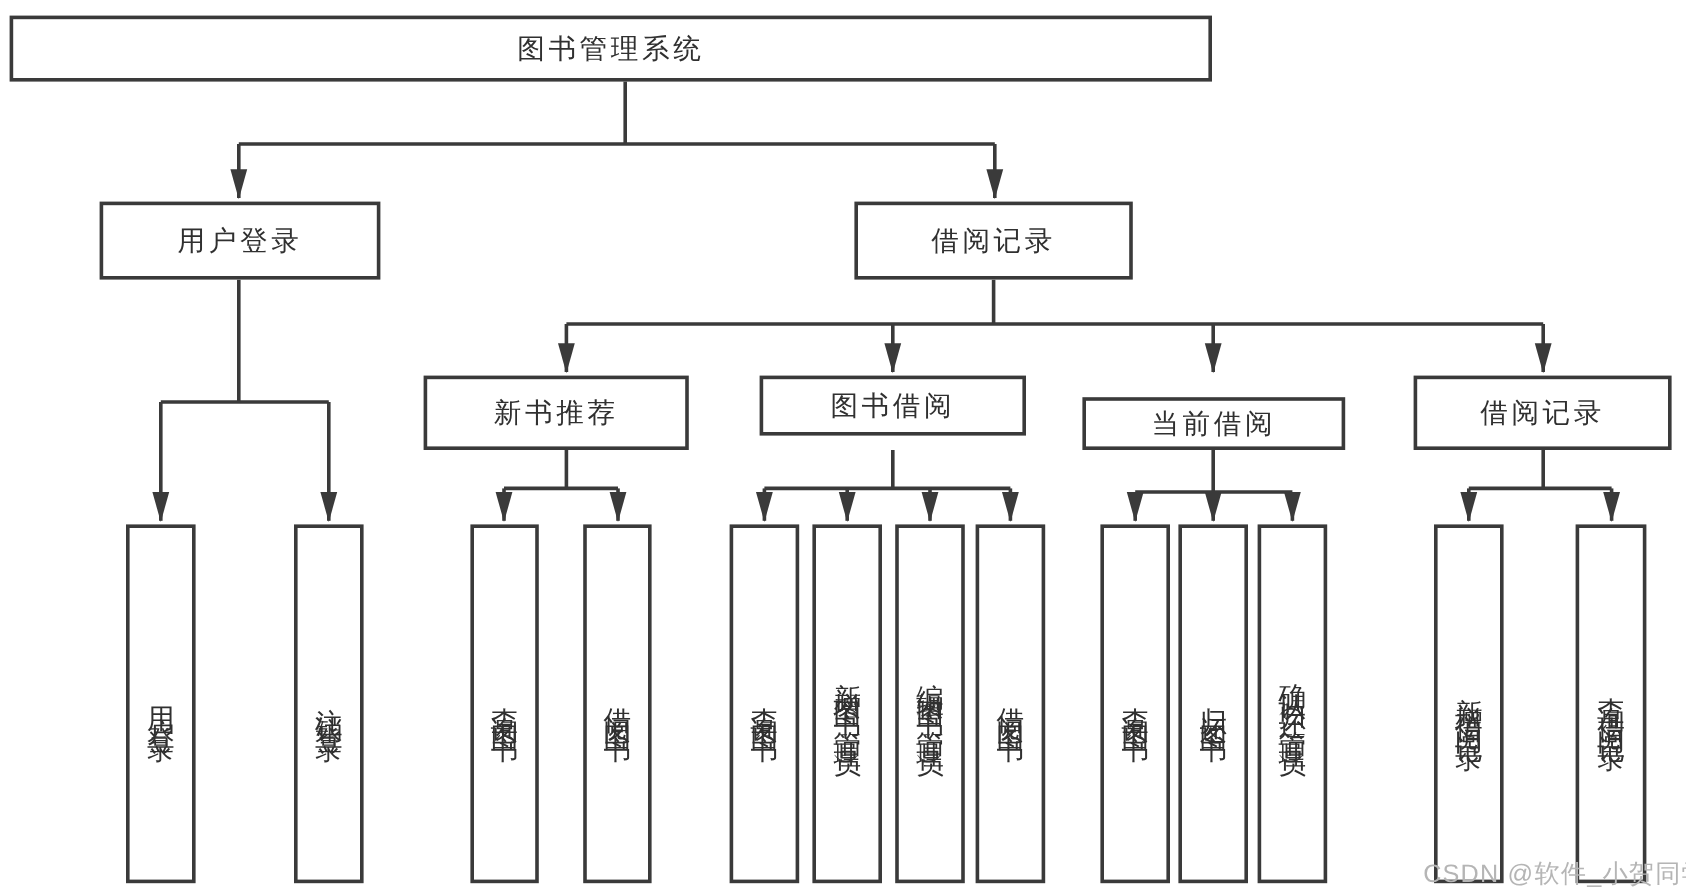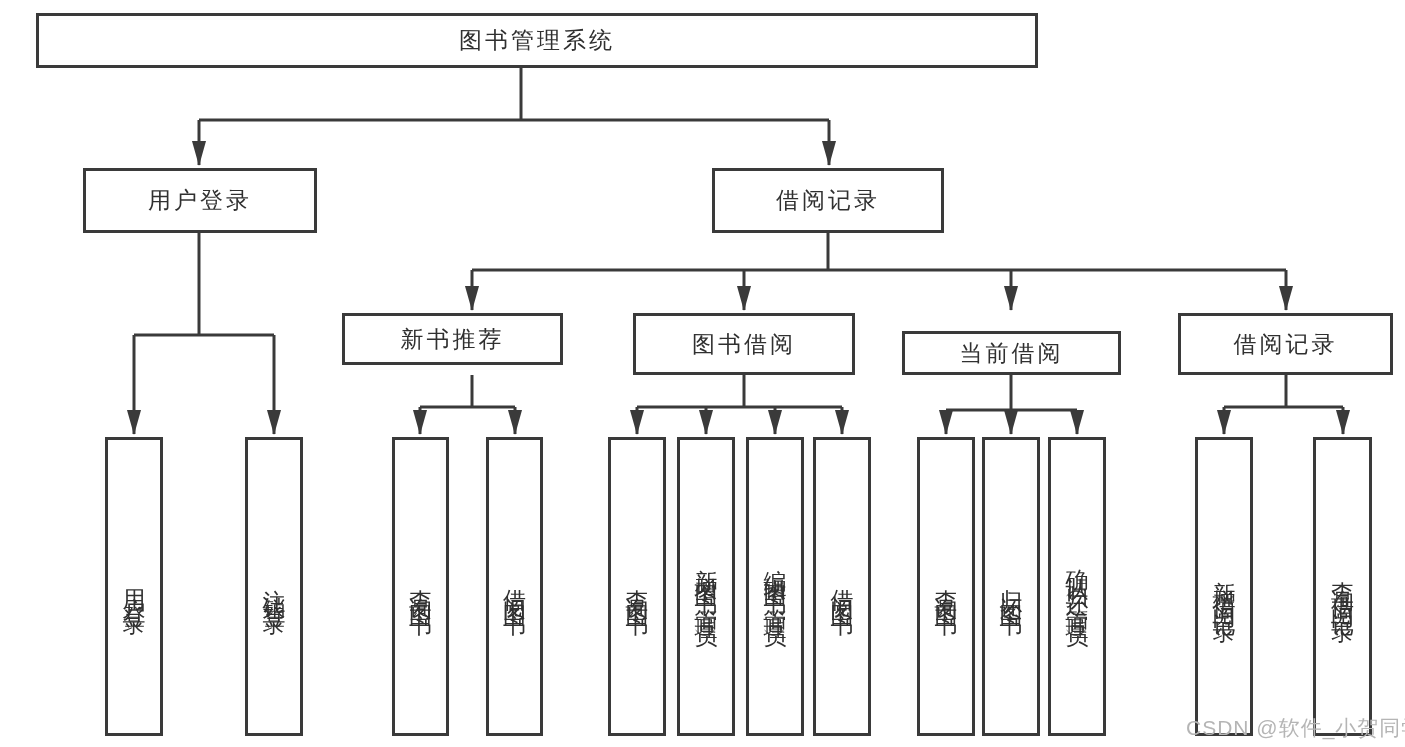--- a/index.html
+++ b/index.html
@@ -86,35 +86,35 @@
     <line x1="946" y1="410" x2="946" y2="434" marker-end="url(#arw)"></line>
     <line x1="1011" y1="410" x2="1011" y2="434" marker-end="url(#arw)"></line>
     <line x1="1077" y1="410" x2="1077" y2="434" marker-end="url(#arw)"></line>
 
     <path d="M1286,375 V407"></path>
     <path d="M1224,407 H1343"></path>
     <line x1="1224" y1="407" x2="1224" y2="434" marker-end="url(#arw)"></line>
     <line x1="1343" y1="407" x2="1343" y2="434" marker-end="url(#arw)"></line>
   </svg>
 
-  <div class="hbox" style="left:36px;top:13px;width:1002px;height:55px">
+  <div class="hbox" style="left:8px;top:13px;width:1002px;height:55px">
     <span>图书管理系统</span>
   </div>
 
   <div class="hbox" style="left:83px;top:168px;width:234px;height:65px">
     <span>用户登录</span>
   </div>
   <div class="hbox" style="left:712px;top:168px;width:232px;height:65px">
     <span>借阅记录</span>
   </div>
 
-  <div class="hbox" style="left:342px;top:313px;width:221px;height:52px">
+  <div class="hbox" style="left:353px;top:313px;width:221px;height:62px">
     <span>新书推荐</span>
   </div>
-  <div class="hbox" style="left:633px;top:313px;width:222px;height:62px">
+  <div class="hbox" style="left:633px;top:313px;width:222px;height:50px">
     <span>图书借阅</span>
   </div>
   <div class="hbox" style="left:902px;top:331px;width:219px;height:44px">
     <span>当前借阅</span>
   </div>
   <div class="hbox" style="left:1178px;top:313px;width:215px;height:62px">
     <span>借阅记录</span>
   </div>
 
   <div class="vbox" style="left:105px;top:437px;width:58px;height:299px">

